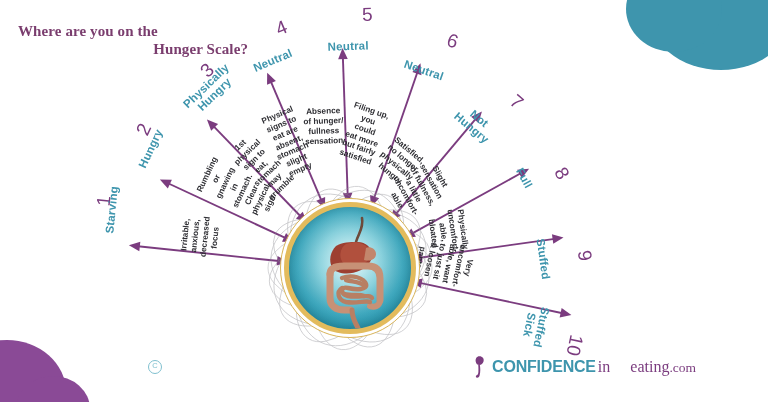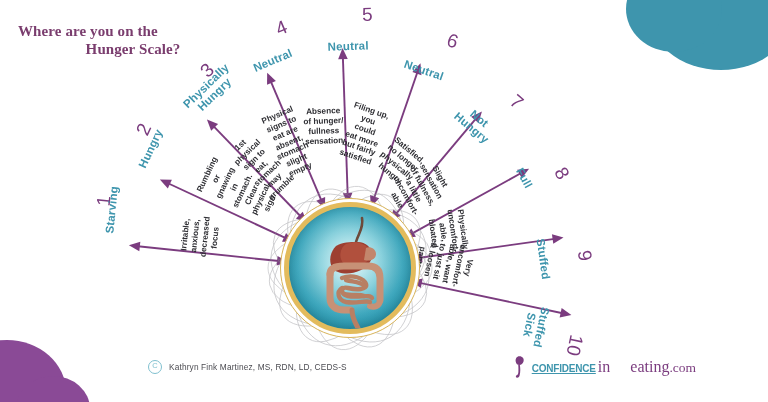--- a/index.html
+++ b/index.html
@@ -19,21 +19,21 @@
   .blob-purple-a{width:118px;height:104px;background:#8a4a96;left:-52px;bottom:-42px;}
   .blob-purple-b{width:74px;height:66px;background:#8a4a96;left:16px;bottom:-40px;}
 
   
   .title{
     position:absolute;left:18px;top:22px;width:230px;
     font-family:"Liberation Serif", serif;
     font-weight:bold;font-size:15px;line-height:1.22;
     color:#7a3d6e;letter-spacing:.1px;
   }
-  .title .l2{display:block;text-align:center;}
+  .title .l2{display:block;text-align:right;}
 
   
   #center-wrap{position:absolute;left:274px;top:192px;width:152px;height:152px;}
   .spiro{position:absolute;left:-12px;top:-12px;width:176px;height:176px;opacity:.62;}
   .ring-outer{
     position:absolute;left:6px;top:6px;width:140px;height:140px;border-radius:50%;
     background:#ffffff;border:1.6px solid #d8b45a;box-sizing:border-box;
   }
   .ring-gold{
     position:absolute;left:10px;top:10px;width:132px;height:132px;border-radius:50%;
@@ -72,21 +72,21 @@
   .c-mark{
     width:12px;height:12px;border-radius:50%;border:1.1px solid #7fc0cf;
     color:#7fc0cf;font-size:7.5px;line-height:10px;text-align:center;
     font-family:"Liberation Sans", sans-serif;
   }
   .credit-text{font-size:8.3px;color:#4c4c52;font-family:"Liberation Sans", sans-serif;letter-spacing:.15px;}
 
   .logo{position:absolute;right:72px;top:354px;display:flex;align-items:center;gap:5px;}
   .logo-mark{width:16px;height:26px;}
   .logo-text{font-size:17px;line-height:1;display:flex;align-items:baseline;}
-  .lt-conf{color:#3e95ad;font-weight:bold;font-family:"Liberation Sans", sans-serif;letter-spacing:-.2px;font-size:10px;text-decoration:underline;}
+  .lt-conf{color:#3e95ad;font-weight:bold;font-family:"Liberation Sans", sans-serif;letter-spacing:-.2px;font-size:16px;}
   .lt-in{color:#7b3c7f;font-family:"Liberation Serif", serif;font-size:16px;margin-left:2px;}
   .lt-eat{color:#7b3c7f;font-family:"Liberation Serif", serif;font-size:16px;margin-left:20px;}
   .lt-com{color:#7b3c7f;font-family:"Liberation Serif", serif;font-size:13.5px;}
 </style>
 </head>
 <body>
 
 <div id="stage">
 
   <div class="blob blob-teal-a"></div>
@@ -382,21 +382,20 @@
           <path d="M62 78 C70 80, 78 80, 80 84"></path>
           <path d="M60 92 C68 94, 76 92, 80 94"></path>
         </g>
         <path d="M68 108 C68 116, 72 122, 74 126" fill="none" stroke="#b87f63" stroke-width="5" stroke-linecap="round"></path>
       </g>
     </svg>
   </div>
 
   <div class="credit">
     <span class="c-mark">C</span>
-    <span class="credit-text">Kathryn Fink Martinez, MS, RDN, LD, CEDS-S</span>
   </div>
 
   <div class="logo">
     <svg class="logo-mark" viewBox="0 0 16 26">
       <path d="M8.4 2.2 C11.6 2.2 13.2 4.6 12.6 7.2 C12.1 9.6 10.2 11 8.4 11 C6.6 11 5 9.6 4.7 7.4 C4.3 4.8 5.6 2.2 8.4 2.2 Z" fill="#7b3c7f"></path>
       <path d="M8.8 10.6 C9.4 14, 9.6 18, 8.6 21.4 C8.1 23.2, 6.6 24.2, 5.4 23.4 C4.4 22.7, 4.8 21.4, 5.8 21.2 C6.9 21, 7.3 19.6, 7.4 17.6 C7.5 15, 7.4 12.6, 7.2 10.8 Z" fill="#7b3c7f"></path>
     </svg>
     <span class="logo-text">
       <span class="lt-conf">CONFIDENCE</span>
       <span class="lt-in">in</span>

